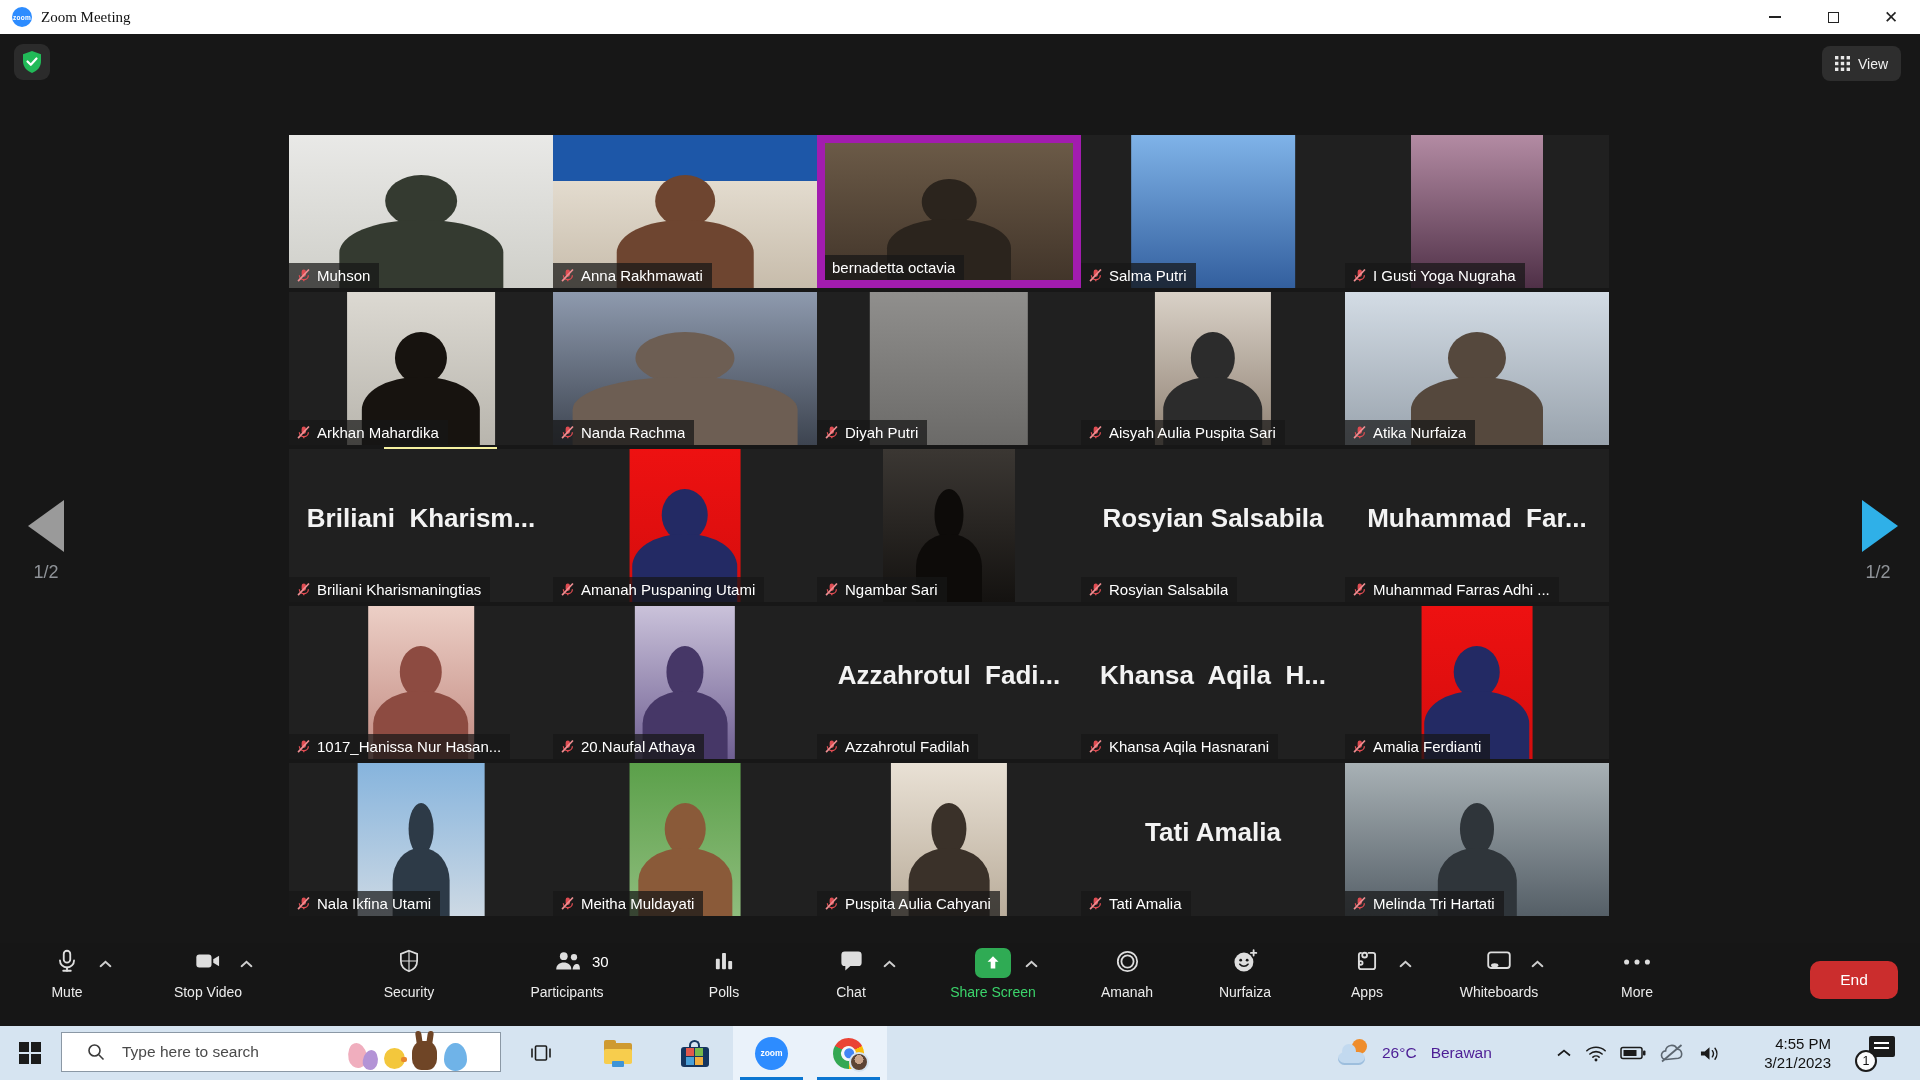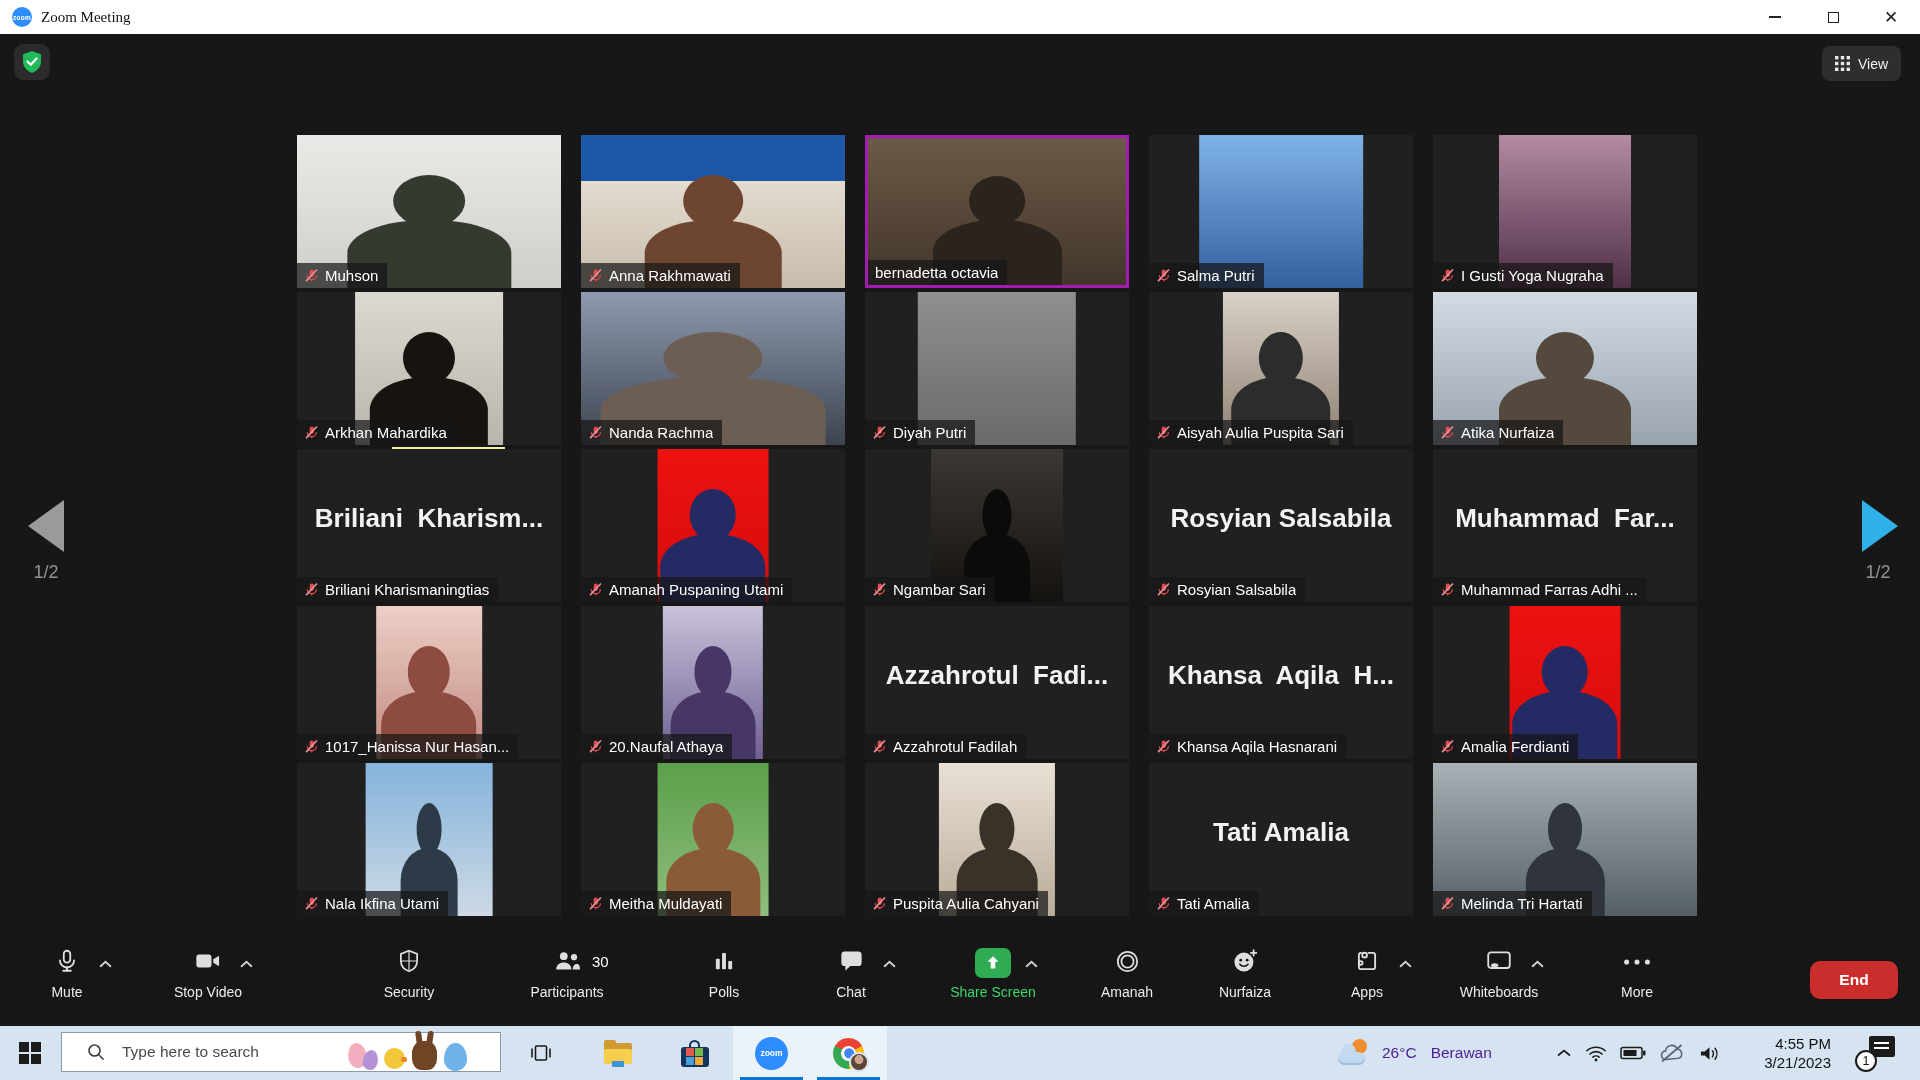--- a/index.html
+++ b/index.html
@@ -20,24 +20,24 @@
   .restore-glyph::before{content:"";position:absolute;left:2px;top:-4.5px;width:9px;height:9px;
             border:1.2px solid #222;z-index:-1;}
   .close-glyph{font-size:17px;font-weight:300;line-height:1;}
 
   
   .shield-btn{position:absolute;left:14px;top:44px;width:36px;height:36px;background:#2b2b2b;
             border-radius:9px;display:grid;place-items:center;}
   .view-btn{position:absolute;left:1822px;top:46px;height:35px;padding:0 13px;background:#2e2e2e;
             border-radius:8px;display:flex;align-items:center;gap:8px;color:#f0f0f0;font-size:14px;}
 
-  .grid{position:absolute;left:297px;top:135px;display:grid;
-        grid-template-columns:repeat(5,264px);grid-auto-rows:153px;gap:4px 20px;}
+  .grid{position:absolute;left:289px;top:135px;display:grid;
+        grid-template-columns:repeat(5,264px);grid-auto-rows:153px;gap:4px 0;}
   .tile{position:relative;background:#202020;box-sizing:border-box;}
-  .tile.active{border:3px solid #a21caf;}
+  .tile.active{border:8px solid #a21caf;}
   .photo{position:absolute;top:0;bottom:0;left:50%;transform:translateX(-50%);overflow:hidden;}
   .banner{position:absolute;left:0;top:0;width:100%;height:30%;}
   .sil{position:absolute;bottom:0;left:50%;transform:translateX(-50%);height:74%;}
   .sil .head{position:absolute;top:0;left:50%;transform:translateX(-50%);
              width:44%;height:46%;border-radius:50%;}
   .sil .bodyp{position:absolute;bottom:0;left:50%;transform:translateX(-50%);
              width:100%;height:60%;border-radius:48% 48% 0 0;}
   .bigname{position:absolute;inset:0;display:flex;align-items:center;justify-content:center;
            color:#f3f3f3;font-size:26px;font-weight:bold;white-space:pre;padding-bottom:14px;}
   .nlabel{position:absolute;left:0;bottom:0;max-width:100%;box-sizing:border-box;
@@ -68,21 +68,21 @@
   .tb-item.accent .tb-label{color:#3bd46b;}
   .tb-item:nth-child(1){left:-3px;}  .tb-item:nth-child(2){left:138px;}
   .tb-item:nth-child(3){left:339px;} .tb-item:nth-child(4){left:497px;}
   .tb-item:nth-child(5){left:654px;} .tb-item:nth-child(6){left:781px;}
   .tb-item:nth-child(7){left:923px;} .tb-item:nth-child(8){left:1057px;}
   .tb-item:nth-child(9){left:1175px;}.tb-item:nth-child(10){left:1297px;}
   .tb-item:nth-child(11){left:1429px;}.tb-item:nth-child(12){left:1567px;}
   .share-box{width:36px;height:30px;border-radius:7px;background:#2fab54;
              display:flex;align-items:center;justify-content:center;}
   .end-btn{position:absolute;right:22px;top:18px;width:88px;height:38px;border-radius:10px;
-           background:#cb2d2d;color:#fff;font-size:15.5px;font-weight:bold;
+           background:#cb2d2d;color:#fff;font-size:15.5px;font-weight:normal;
            display:flex;align-items:center;justify-content:center;}
 
   
   .taskbar{position:absolute;left:0;top:1026px;width:1920px;height:54px;background:#d6e4f1;}
   .start-btn{position:absolute;left:0;top:0;width:60px;height:54px;display:grid;place-items:center;}
   .win-logo{display:grid;grid-template-columns:10px 10px;grid-template-rows:10px 10px;gap:2px;}
   .win-logo span{background:#1b1b1b;}
   .searchbox{position:absolute;left:61px;top:6px;width:440px;height:40px;background:#fff;
              border:1px solid #8b98a5;display:flex;align-items:center;box-sizing:border-box;}
   .searchbox input{border:none;outline:none;background:transparent;font-size:15.5px;

